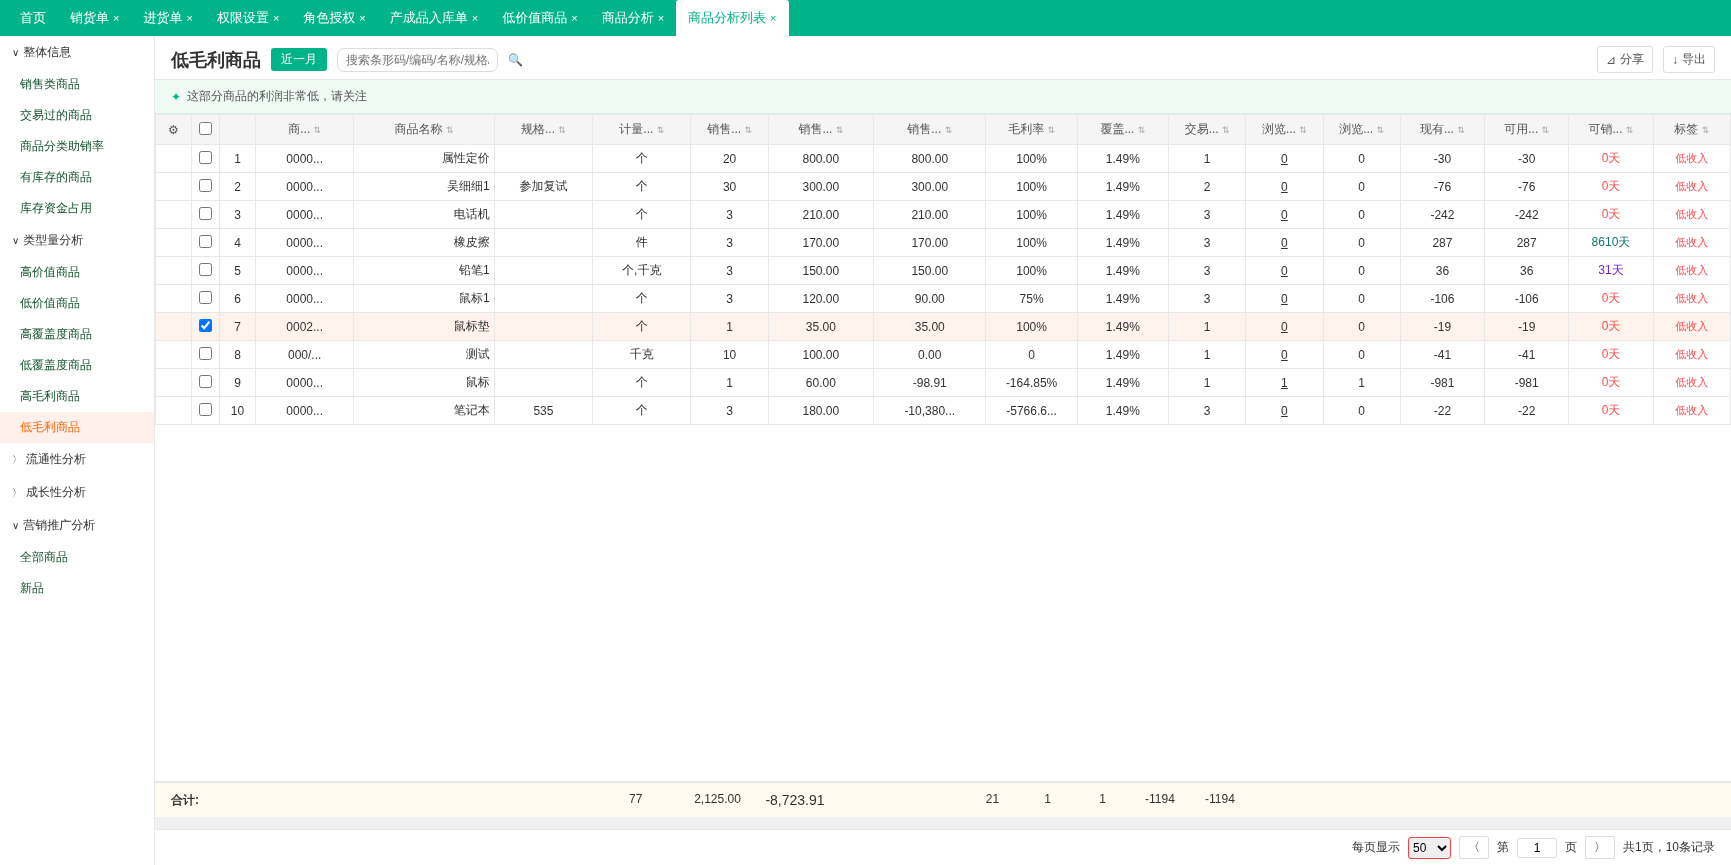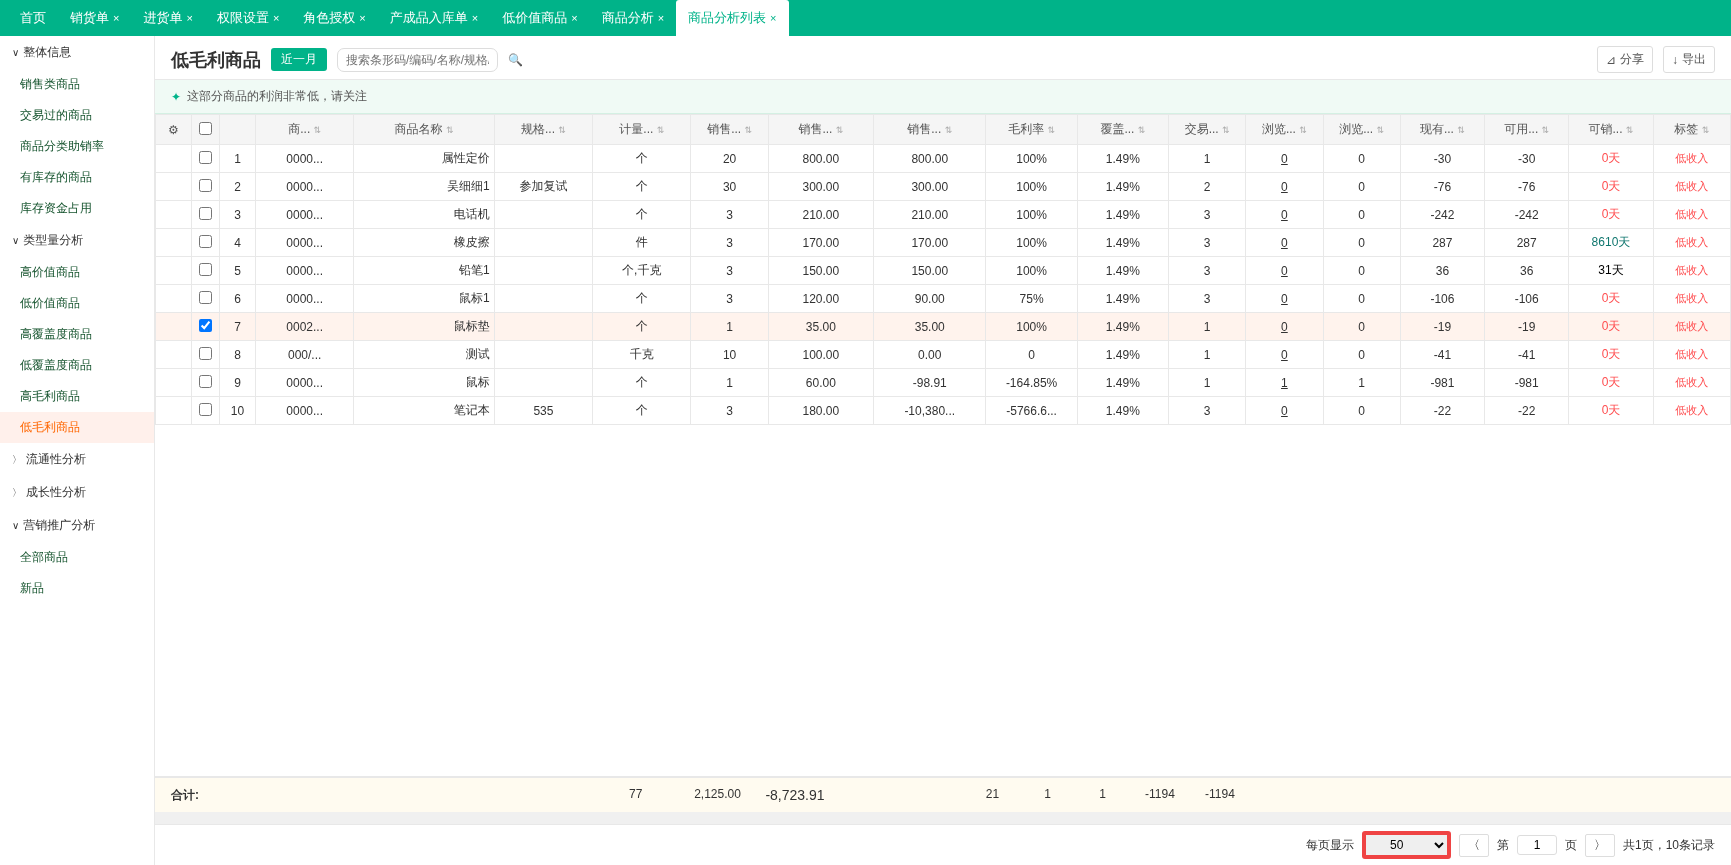--- a/index.html
+++ b/index.html
@@ -78,21 +78,21 @@
     
     .table-footer {
       border-top: 2px solid #e8e8e8; background: #fffbf0; display: flex; align-items: center; padding: 6px 0; font-size: 12px; min-height: 36px;
     }
     .footer-label { padding: 0 16px; font-weight: bold; color: #333; white-space: nowrap; }
 
     
     .pagination-bar {
       display: flex; align-items: center; justify-content: flex-end; padding: 6px 16px; border-top: 1px solid #e8e8e8; background: #fff; gap: 8px; font-size: 12px;
     }
-    .page-size-select { border: 4px solid #ef4444; border-radius: 3px; padding: 2px 20px; font-size: 12px; }
+    .page-size-select { border: 1px solid #ef4444; border-radius: 3px; padding: 2px 0; font-size: 12px; }
     .page-btn { border: 1px solid #ddd; background: #fff; padding: 2px 8px; cursor: pointer; border-radius: 2px; font-size: 12px; }
     .page-input { border: 1px solid #ddd; border-radius: 3px; padding: 2px 6px; width: 40px; text-align: center; font-size: 12px; }
 
     
     .table-container::-webkit-scrollbar { height: 8px; width: 8px; }
     .table-container::-webkit-scrollbar-track { background: #f0f0f0; }
     .table-container::-webkit-scrollbar-thumb { background: #ccc; border-radius: 4px; }
 
     .horizontal-scroll { height: 12px; background: #f0f0f0; overflow-x: scroll; overflow-y: hidden; }
     .horizontal-scroll-inner { width: 2000px; height: 1px; }
@@ -324,21 +324,21 @@
       <td>3</td>
       <td>150.00</td>
       <td>150.00</td>
       <td>100%</td>
       <td>1.49%</td>
       <td>3</td>
       <td><span class="underline">0</span></td>
       <td>0</td>
       <td>36</td>
       <td>36</td>
-      <td style="color:#000000">31天</td>
+      <td style="color:#6d28d9">31天</td>
       <td><span class="tag-low-income">低收入</span></td>
     </tr>
             <tr>
       <td></td>
       <td><input type="checkbox" style=""></td>
       <td>6</td>
       <td>0000...</td>
       <td class="text-left">鼠标1</td>
       <td></td>
       <td>个</td>

